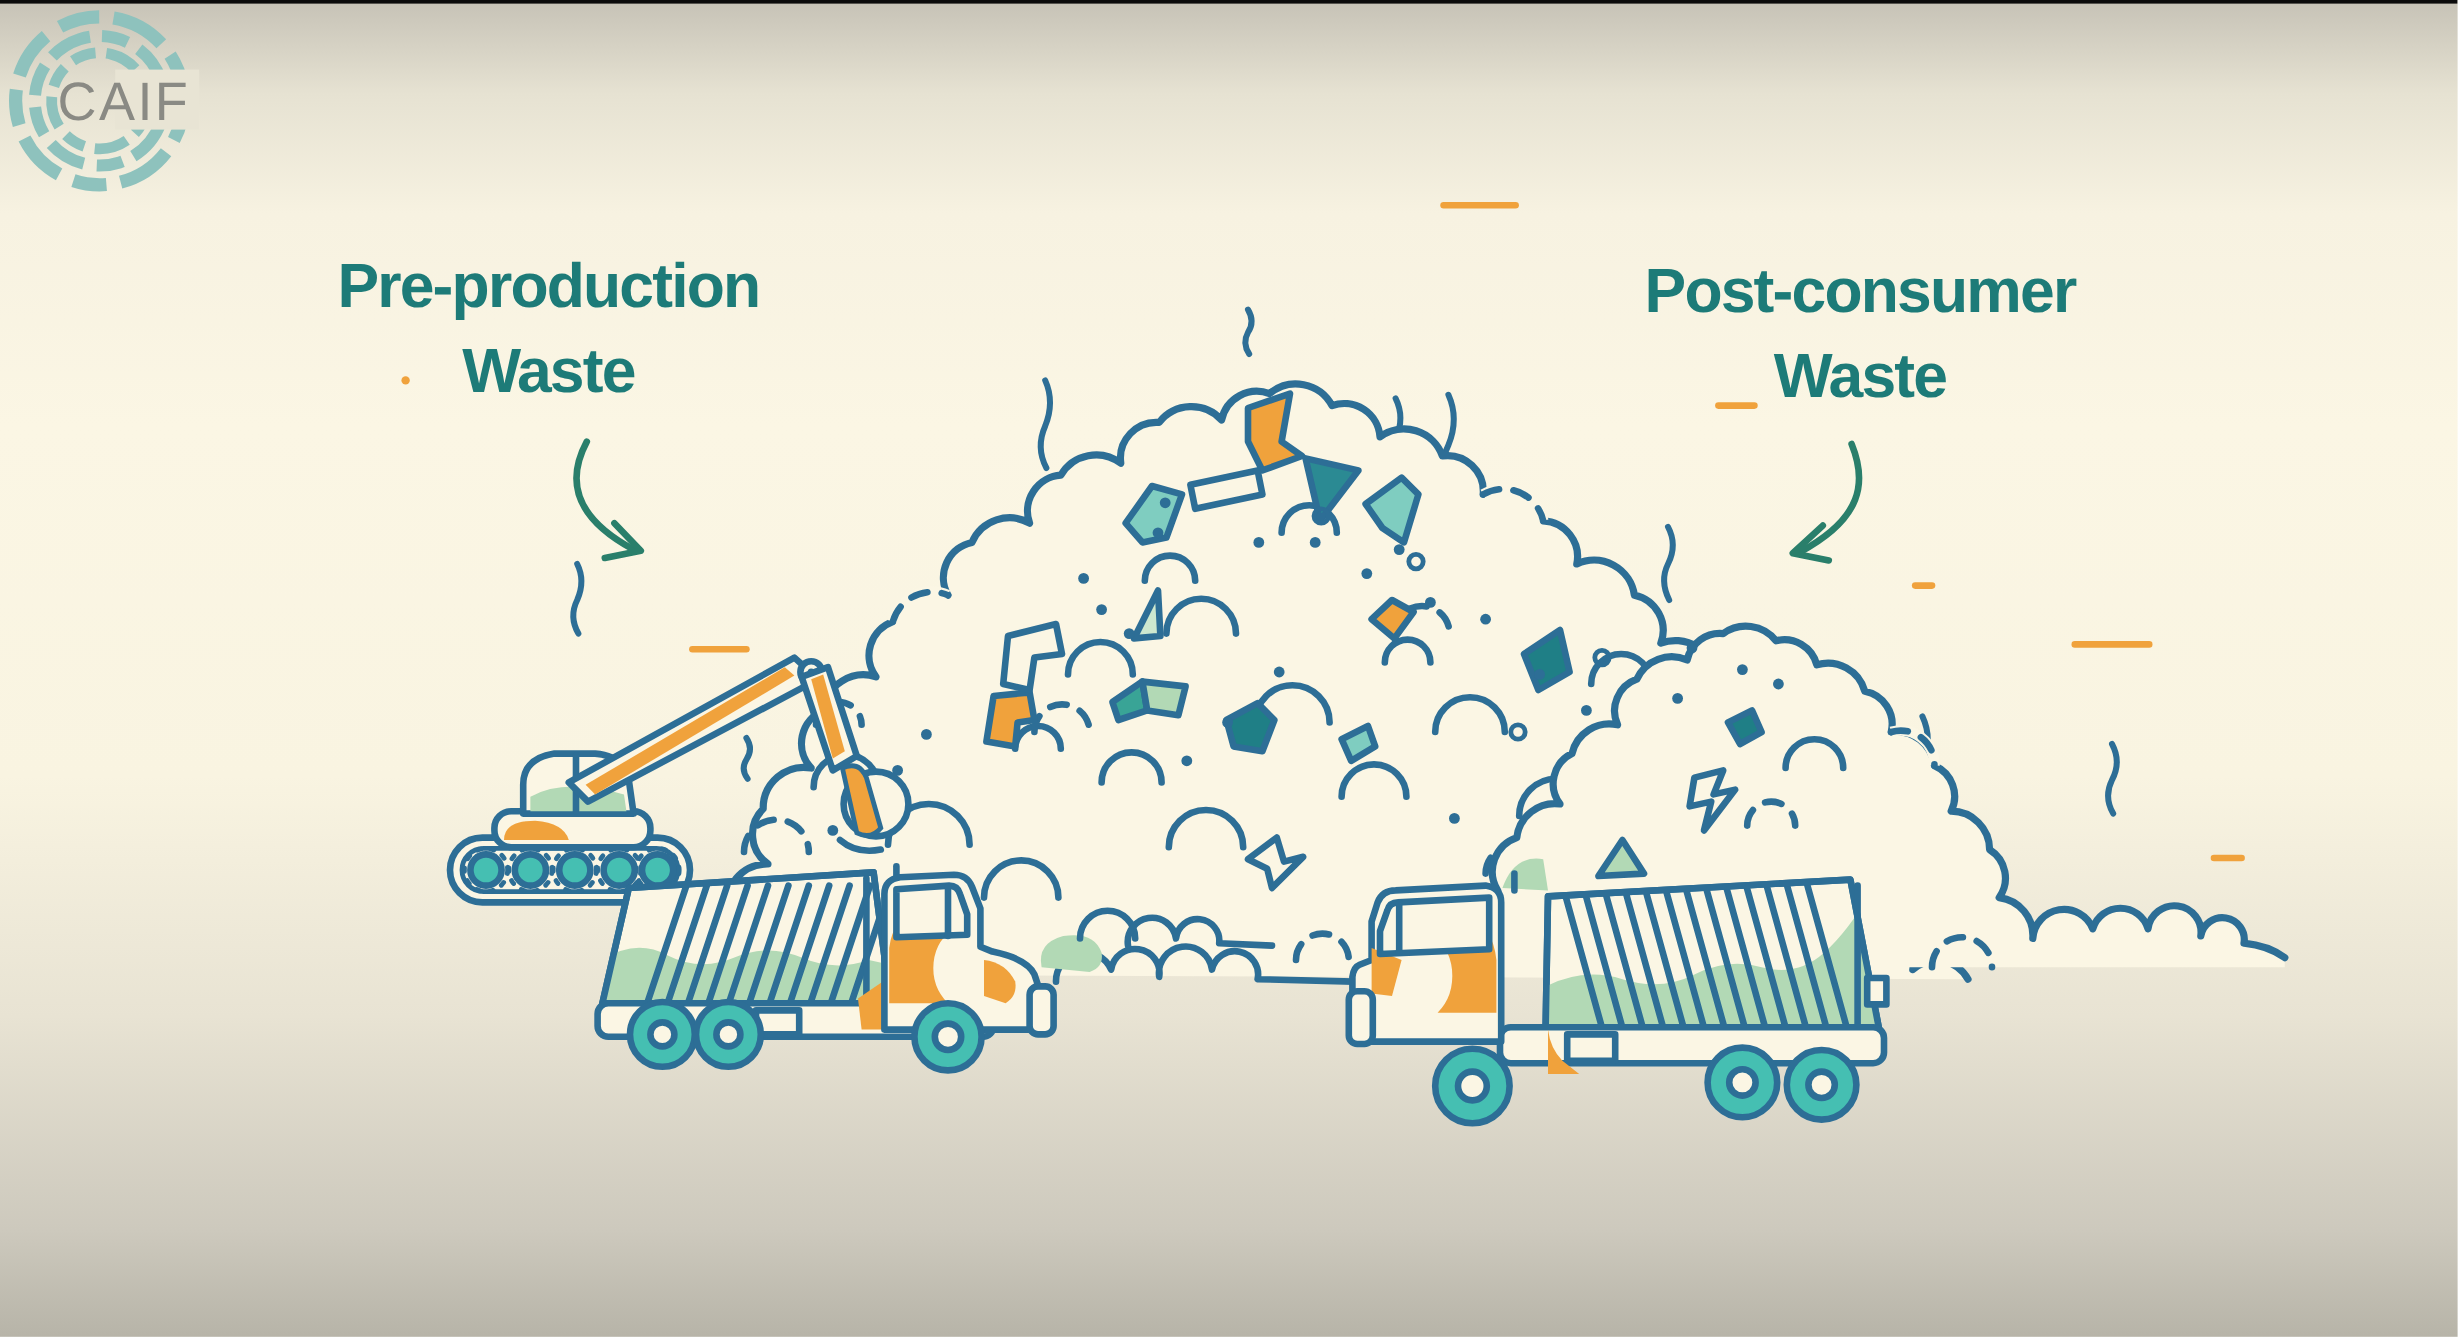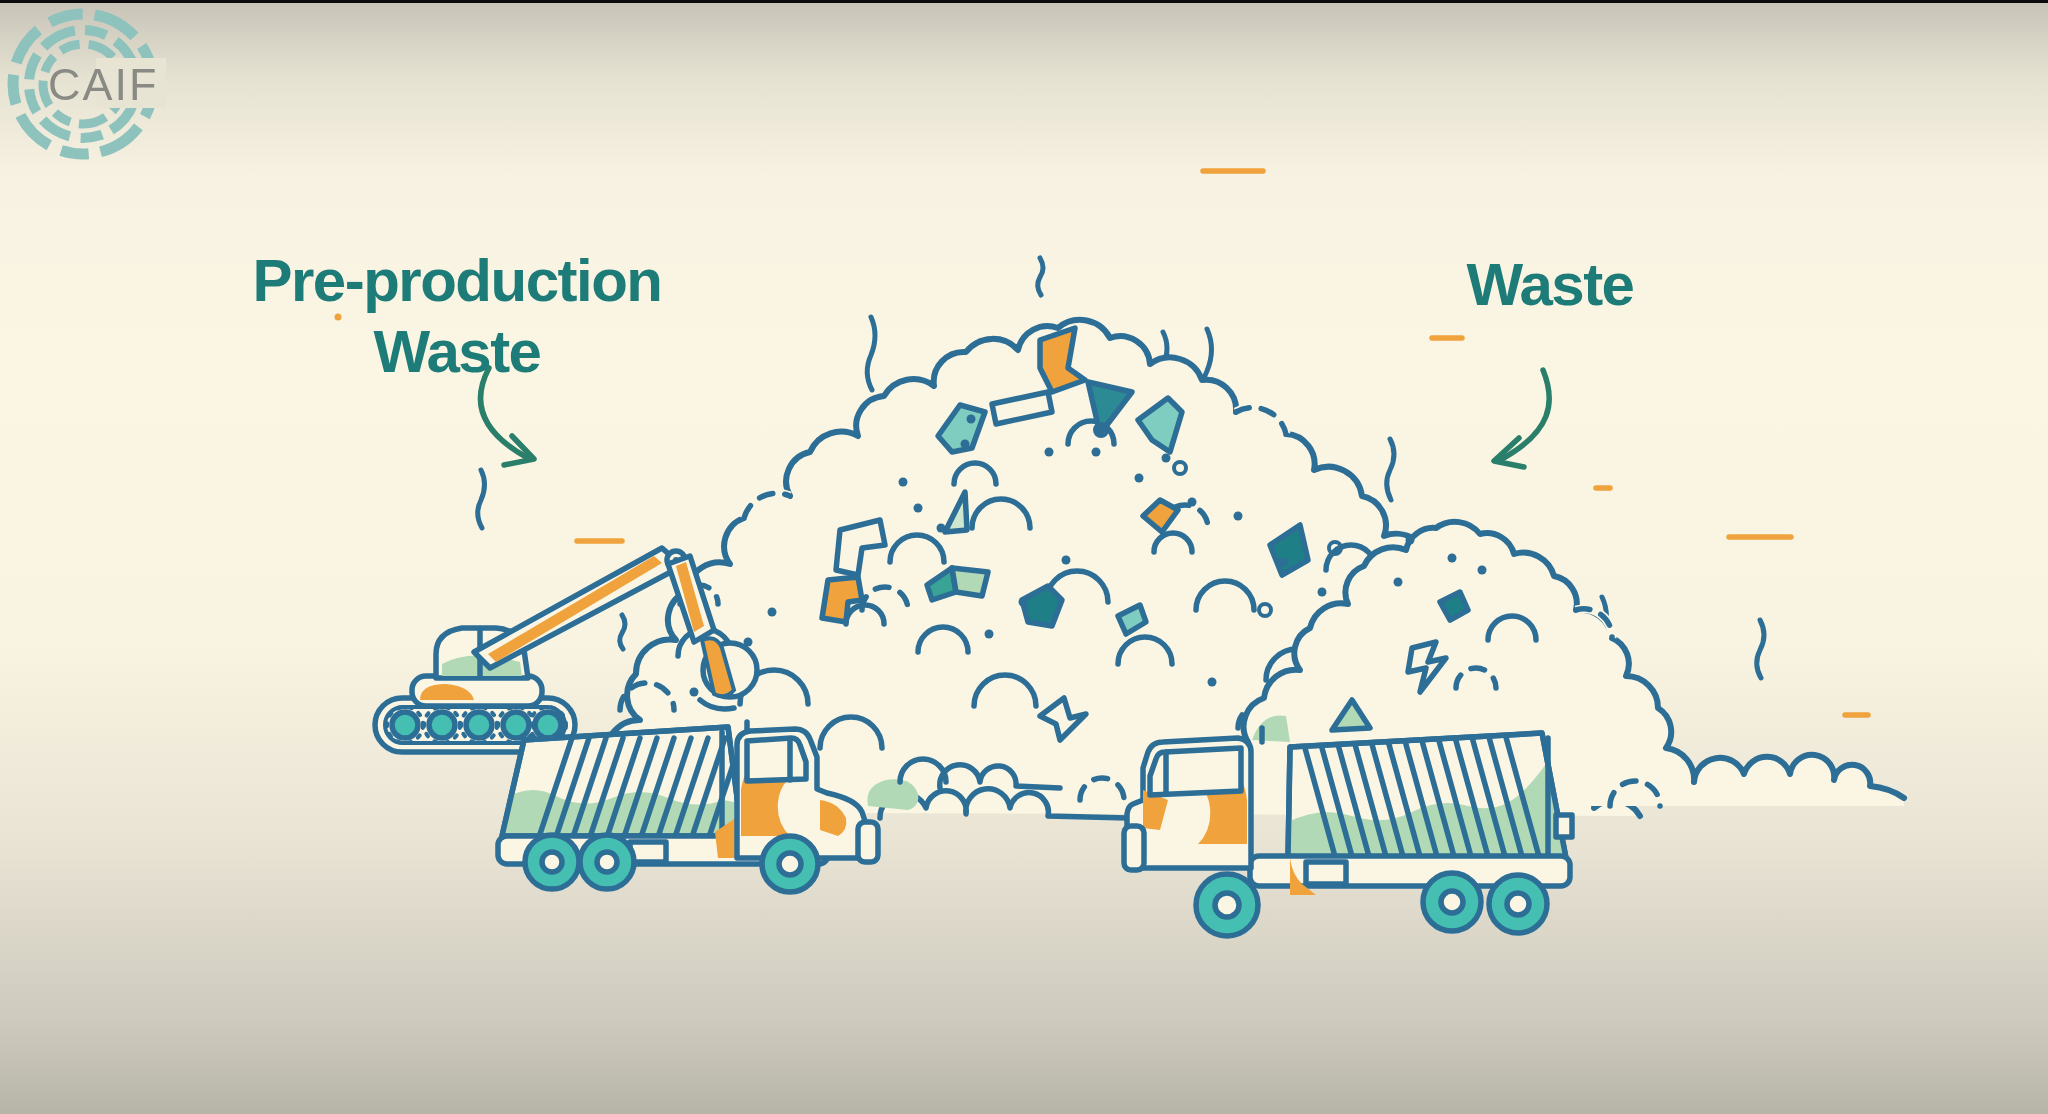--- a/index.html
+++ b/index.html
@@ -34,21 +34,21 @@
   .fw{fill:var(--wheel_teal,#45bfb2);}
   .fcream{fill:var(--cream,#fbf6e4);}
   .dot{fill:var(--outline_blue,#2d6e96);}
   .odash{stroke:var(--orange,#f0a23c);stroke-width:5.5;stroke-linecap:round;fill:none;}
   .tdash{stroke:var(--outline_blue,#2d6e96);stroke-width:5;stroke-linecap:round;fill:none;}
   .arrow{stroke:var(--arrow_green,#2a7f6b);stroke-width:5.5;stroke-linecap:round;stroke-linejoin:round;fill:none;}
   
   .heading{
     position:absolute;width:600px;text-align:center;
     color:var(--heading_teal,#1d7b78);
-    font-weight:bold;font-size:60px;line-height:71px;letter-spacing:-1.5px;margin-top:41px;
+    font-weight:bold;font-size:52px;line-height:71px;letter-spacing:-1.5px;
   }
   .heading-left{left:157px;top:204px;}
   .heading-right{left:1250px;top:208px;}
 </style>
 </head>
 <body>
 
 <div class="topbar"></div>
 
 <svg class="scene" width="2048" height="1114" viewBox="0 0 2048 1114">
@@ -378,14 +378,15 @@
     <rect x="96" y="58" width="70" height="50" fill="var(--logo_text_patch,#e8e4d4)"></rect>
     <text x="48" y="100" font-size="45" letter-spacing="2" fill="var(--logo_text_gray,#8a8a84)">CAIF</text>
   </g>
 </svg>
 
 <div class="heading heading-left">
   <div>Pre-production</div>
   <div>Waste</div>
 </div>
 <div class="heading heading-right">
+  <div>Post-consumer</div>
   <div>Waste</div>
 </div>
 
 </body></html>

